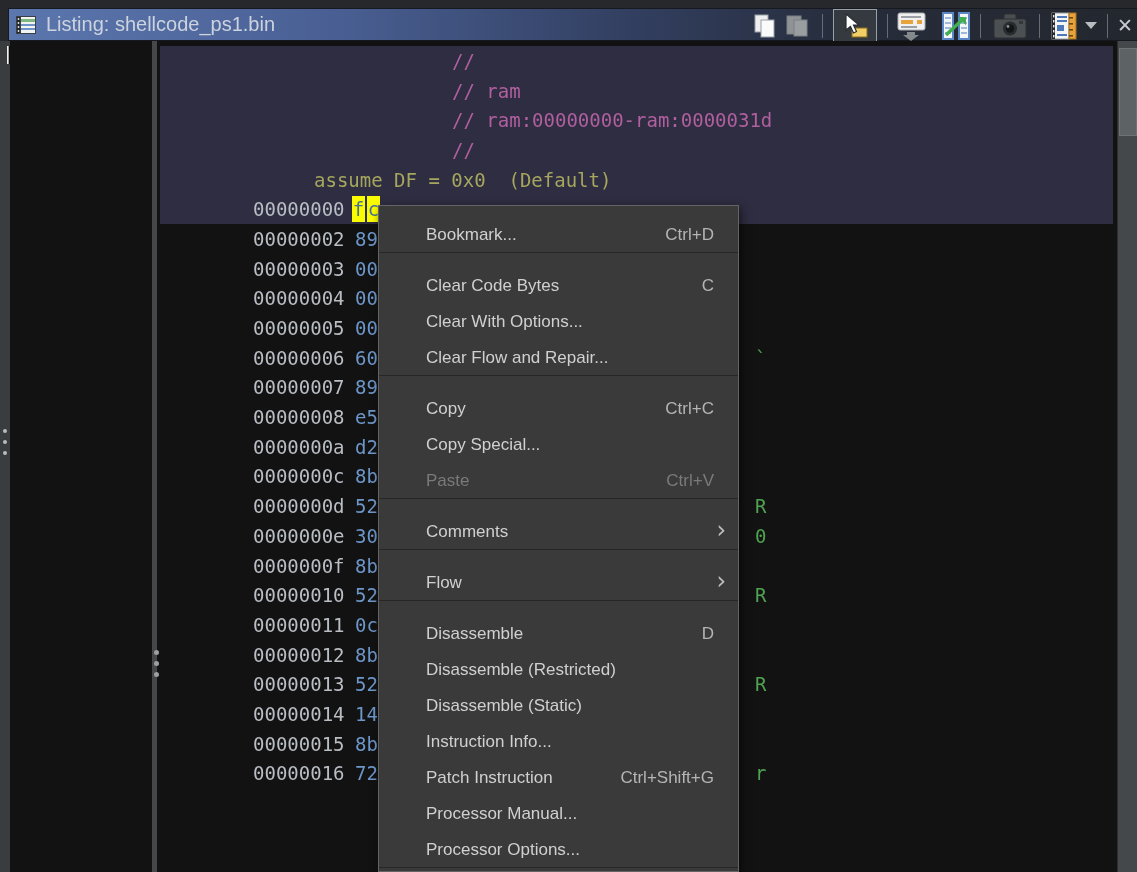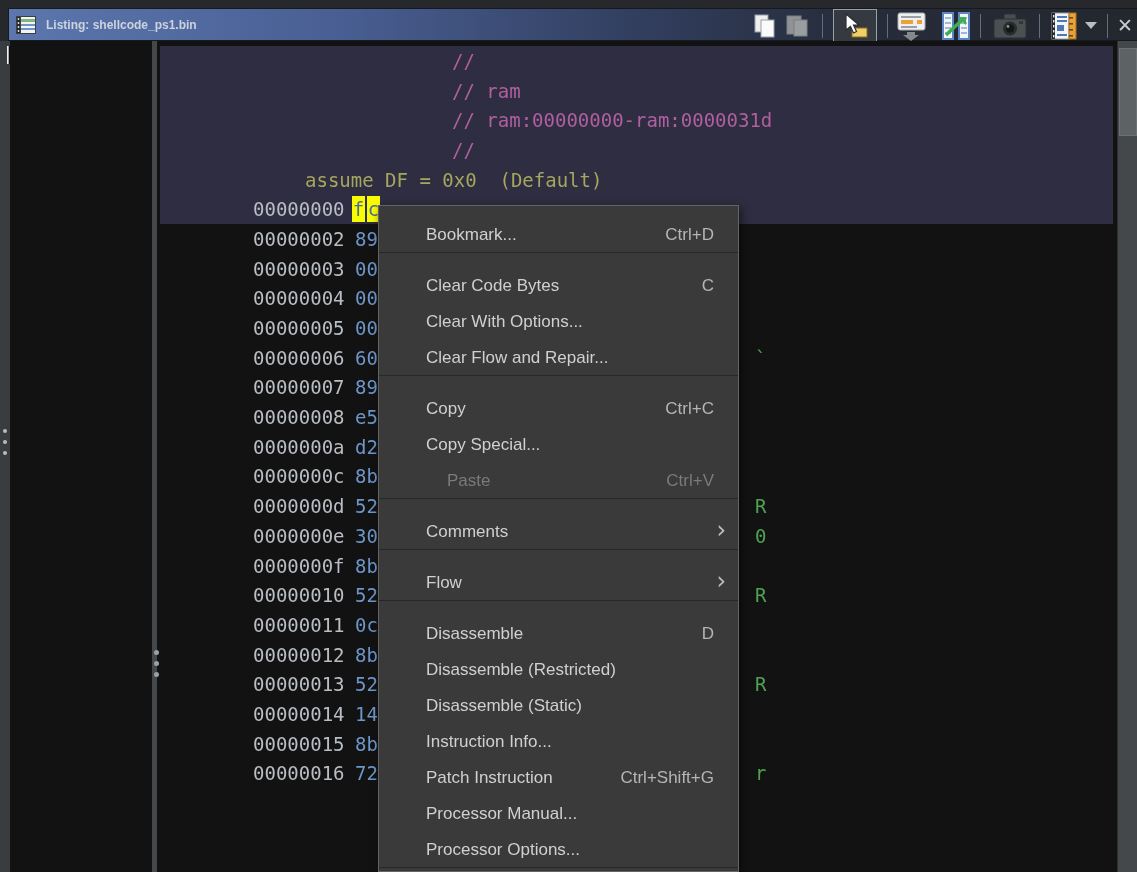--- a/index.html
+++ b/index.html
@@ -12,21 +12,21 @@
 
   
   .titlebar {
     position: absolute; left: 8px; top: 8px; width: 1129px; height: 33px;
     background: linear-gradient(to right, #5b77ae 0%, #4a6095 28%, #323f60 55%, #262c3a 75%, #23272e 100%);
     border: 1px solid #161920; border-right: none;
     display: flex; align-items: center;
   }
   .title-icon { margin-left: 6px; width: 22px; height: 22px; flex: 0 0 auto; }
   .title-text {
-    margin-left: 9px; color: #ccd3de; font-size: 12px; white-space: pre; font-weight: bold;
+    margin-left: 9px; color: #ccd3de; font-size: 20px; white-space: pre;
   }
   .tb-right { position: absolute; right: 0; top: 0; height: 33px; display: flex; align-items: center; }
   .tbsep { width: 1px; height: 24px; background: #676d76; }
   .tb-btn { display:flex; align-items:center; justify-content:center; }
   .cursor-toggle {
     width: 44px; height: 33px; margin: 0 10px;
     border: 1px solid #99a1a8; background: #343a40;
     display: flex; align-items: center; justify-content: center;
   }
   .caret-down {
@@ -44,21 +44,21 @@
   .margin-divider { position: absolute; left: 142px; top: 0; width: 5px; height: 831px; background: #45484b; }
   .divider-dots span { position: absolute; left: 144px; width: 5px; height: 5px; border-radius: 50%; background: #9aa0a3; }
 
   .lines { position: absolute; left: 0; top: 5px; width: 100%; }
   .line { position: relative; height: 29.7px; }
   .mono {
     position: absolute; top: 50%; transform: translateY(-50%);
     font-family: "DejaVu Sans Mono", monospace; font-size: 19px; white-space: pre;
   }
   .comment { left: 442px; color: #b05f9f; }
-  .assume  { left: 295px; color: #a6a65e; }
+  .assume  { left: 304px; color: #a6a65e; }
   .addr    { left: 243px; color: #b9bec4; text-align: right; }
   .bytes   { left: 345px; color: #6d96c9; }
   .tail    { left: 745px; color: #4fa350; }
   .cursor-cells { position: absolute; left: 342px; top: 50%; transform: translateY(-50%); display: flex; gap: 2px; }
   .cursor-cells .cell {
     position: static; transform: none; display: inline-block;
     width: 13px; height: 26px; line-height: 26px; text-align: center;
     background: #fbfb00; color: #44719e;
     font-family: "DejaVu Sans Mono", monospace; font-size: 19px;
   }
@@ -72,21 +72,21 @@
     position: absolute; left: 378px; top: 205px; width: 361px; height: 667px;
     background: #3a3a3a; border: 1px solid #646464;
     padding-top: 3px; overflow: hidden;
     box-shadow: 2px 3px 8px rgba(0,0,0,0.55);
     font-size: 17px;
   }
   .mitem { height: 36px; display: flex; align-items: flex-end; padding: 0 24px 0 47px; color: #d0d0d0; }
   .mitem .mlabel { flex: 1 1 auto; }
   .mitem .mkey { color: #b5b5b5; }
   .mitem .marrow { color: #bcbcbc; font-size: 24px; line-height: 1; margin-right: -12px; font-family: "DejaVu Sans", sans-serif; }
-  .mitem.disabled, .mitem.disabled .mkey { color: #7a7a7a; margin-left: 21px; }
+  .mitem.disabled, .mitem.disabled .mkey { color: #7a7a7a; }
   .msep { height: 1px; background: #272727; margin: 7px 0; }
 
   
   .icon24 { width: 26px; height: 26px; }
   .arrow-cursor { position: absolute; left: 2px; top: 43px; }
 </style>
 </head>
 <body>
 
 <div class="stage">

